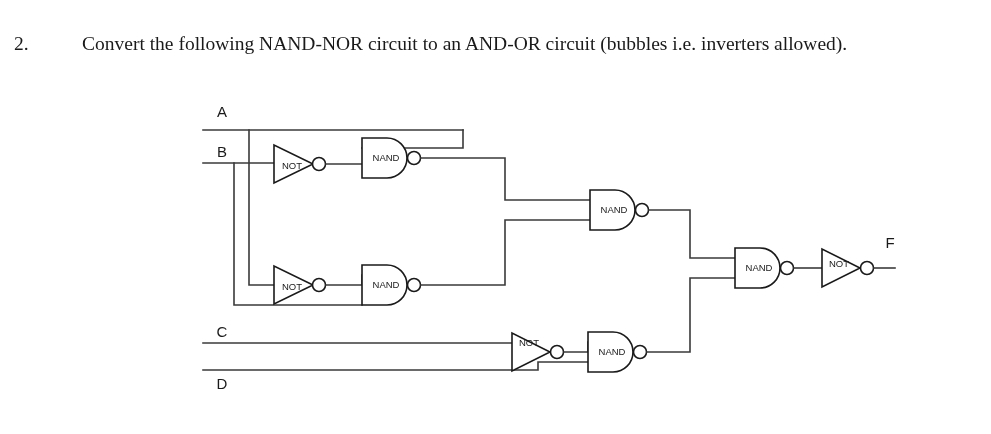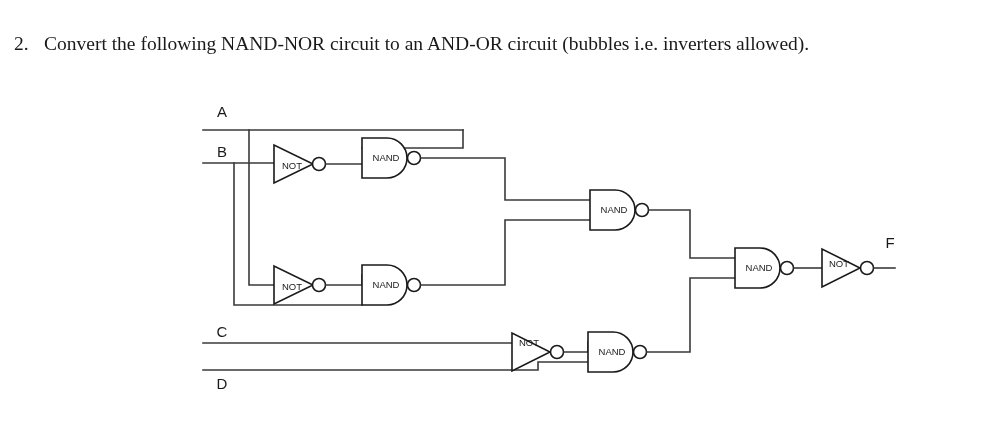--- a/index.html
+++ b/index.html
@@ -33,20 +33,21 @@
     line-height: 24px;
     color: #1a1a1a;
     white-space: nowrap;
   }
   #question-number {
     width: 30px;
     flex: 0 0 30px;
   }
   #question-text {
     flex: 1 1 auto;
+    margin-left: 38px;
   }
   #circuit-wrap {
     position: absolute;
     left: 0;
     top: 0;
     width: 991px;
     height: 434px;
   }
   svg.circuit {
     display: block;

